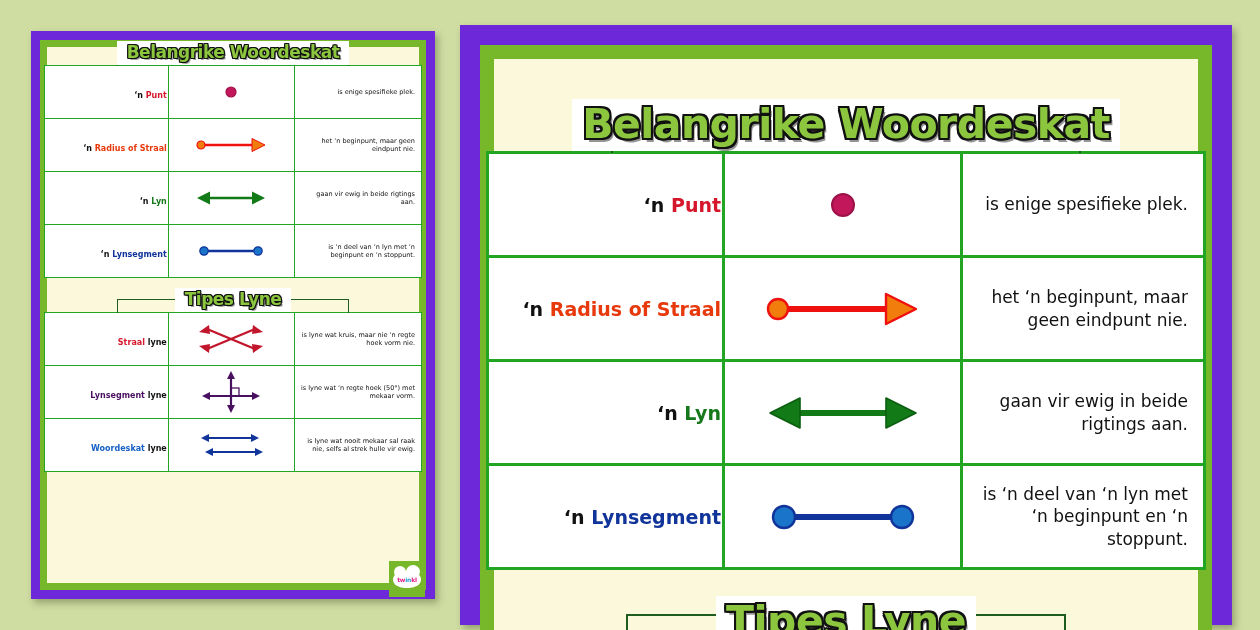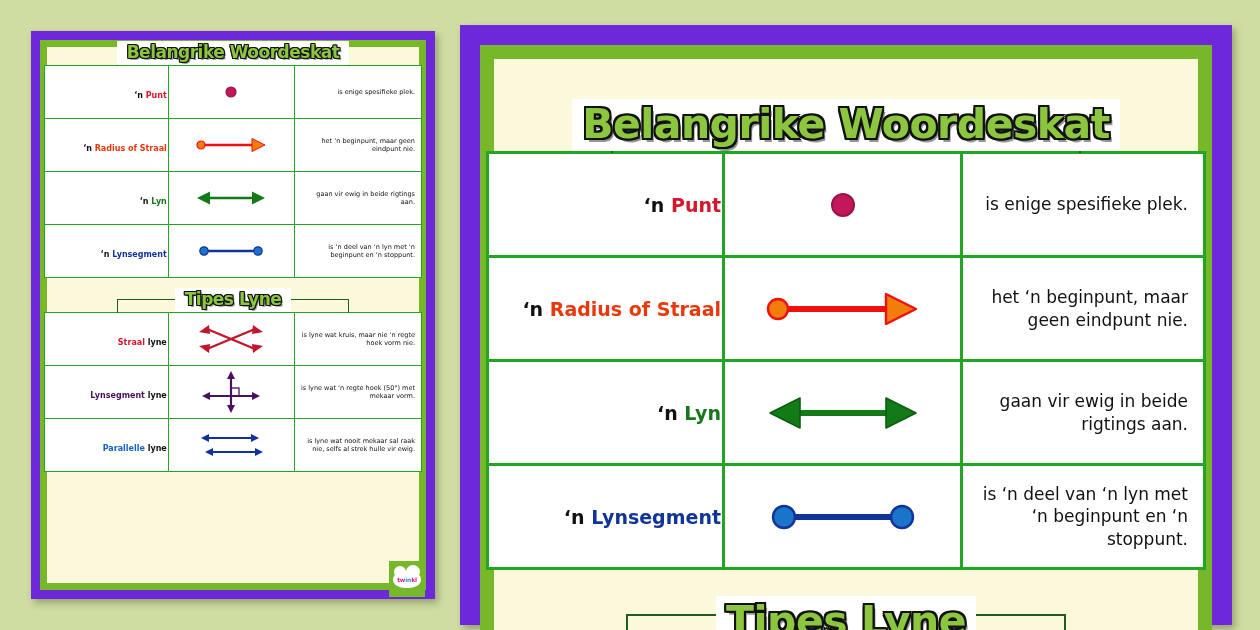--- a/index.html
+++ b/index.html
@@ -261,21 +261,21 @@
             <polygon points="59,22 67,26 59,30" fill="#4a1060"></polygon>
             <rect x="38" y="18" width="8" height="8" fill="none" stroke="#4a1060" stroke-width="1.3"></rect>
           </svg>
         </td>
         <td class="col-desc">
           <div class="desc">is lyne wat ‘n regte hoek (50°) met mekaar vorm.</div>
         </td>
       </tr>
       <tr>
         <td class="col-term">
-          <span class="term"><span class="hl" style="color:#1761c4">Parallelle</span><span> lyne</span></span>
+          <span class="term"><span class="hl" style="color:#1761c4">Woordeskat</span><span> lyne</span></span>
         </td>
         <td class="col-dia dia-cell">
           <svg width="76" height="32" viewBox="0 0 76 32">
             <line x1="14" y1="9" x2="60" y2="9" stroke="#11349a" stroke-width="2.2"></line>
             <polygon points="16,5 8,9 16,13" fill="#11349a"></polygon>
             <polygon points="58,5 66,9 58,13" fill="#11349a"></polygon>
             <line x1="18" y1="23" x2="64" y2="23" stroke="#11349a" stroke-width="2.2"></line>
             <polygon points="20,19 12,23 20,27" fill="#11349a"></polygon>
             <polygon points="62,19 70,23 62,27" fill="#11349a"></polygon>
           </svg>

